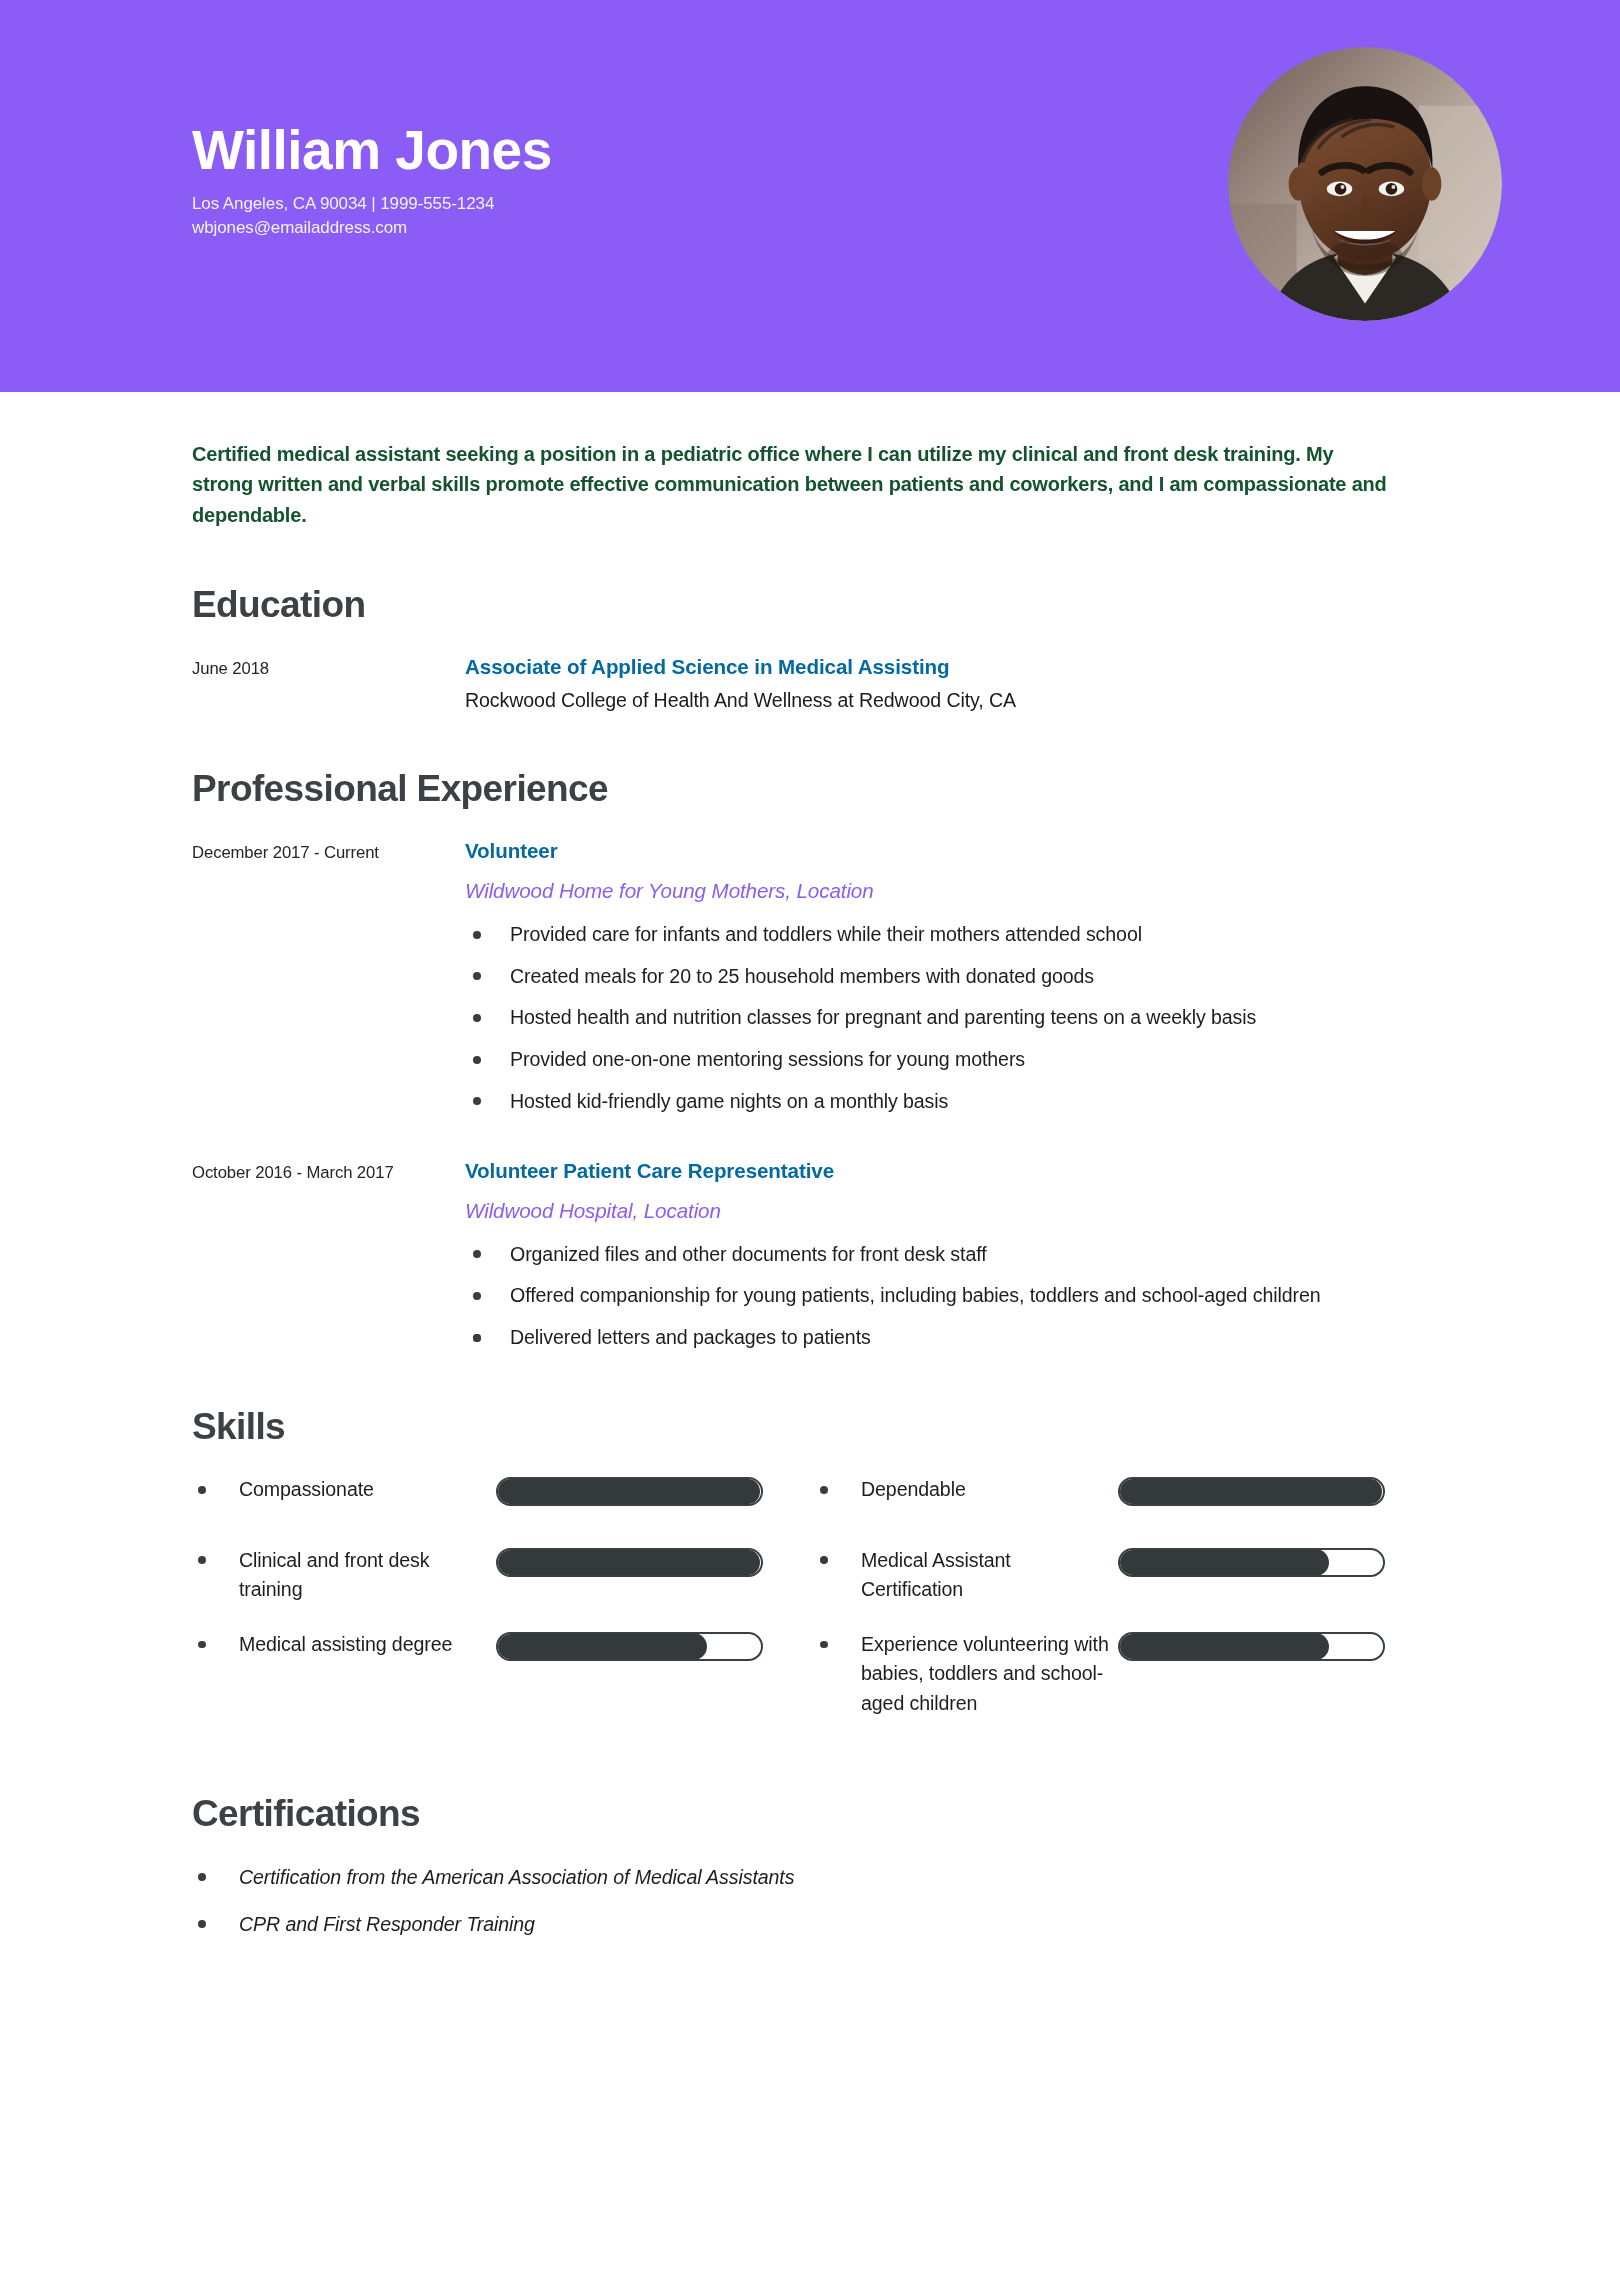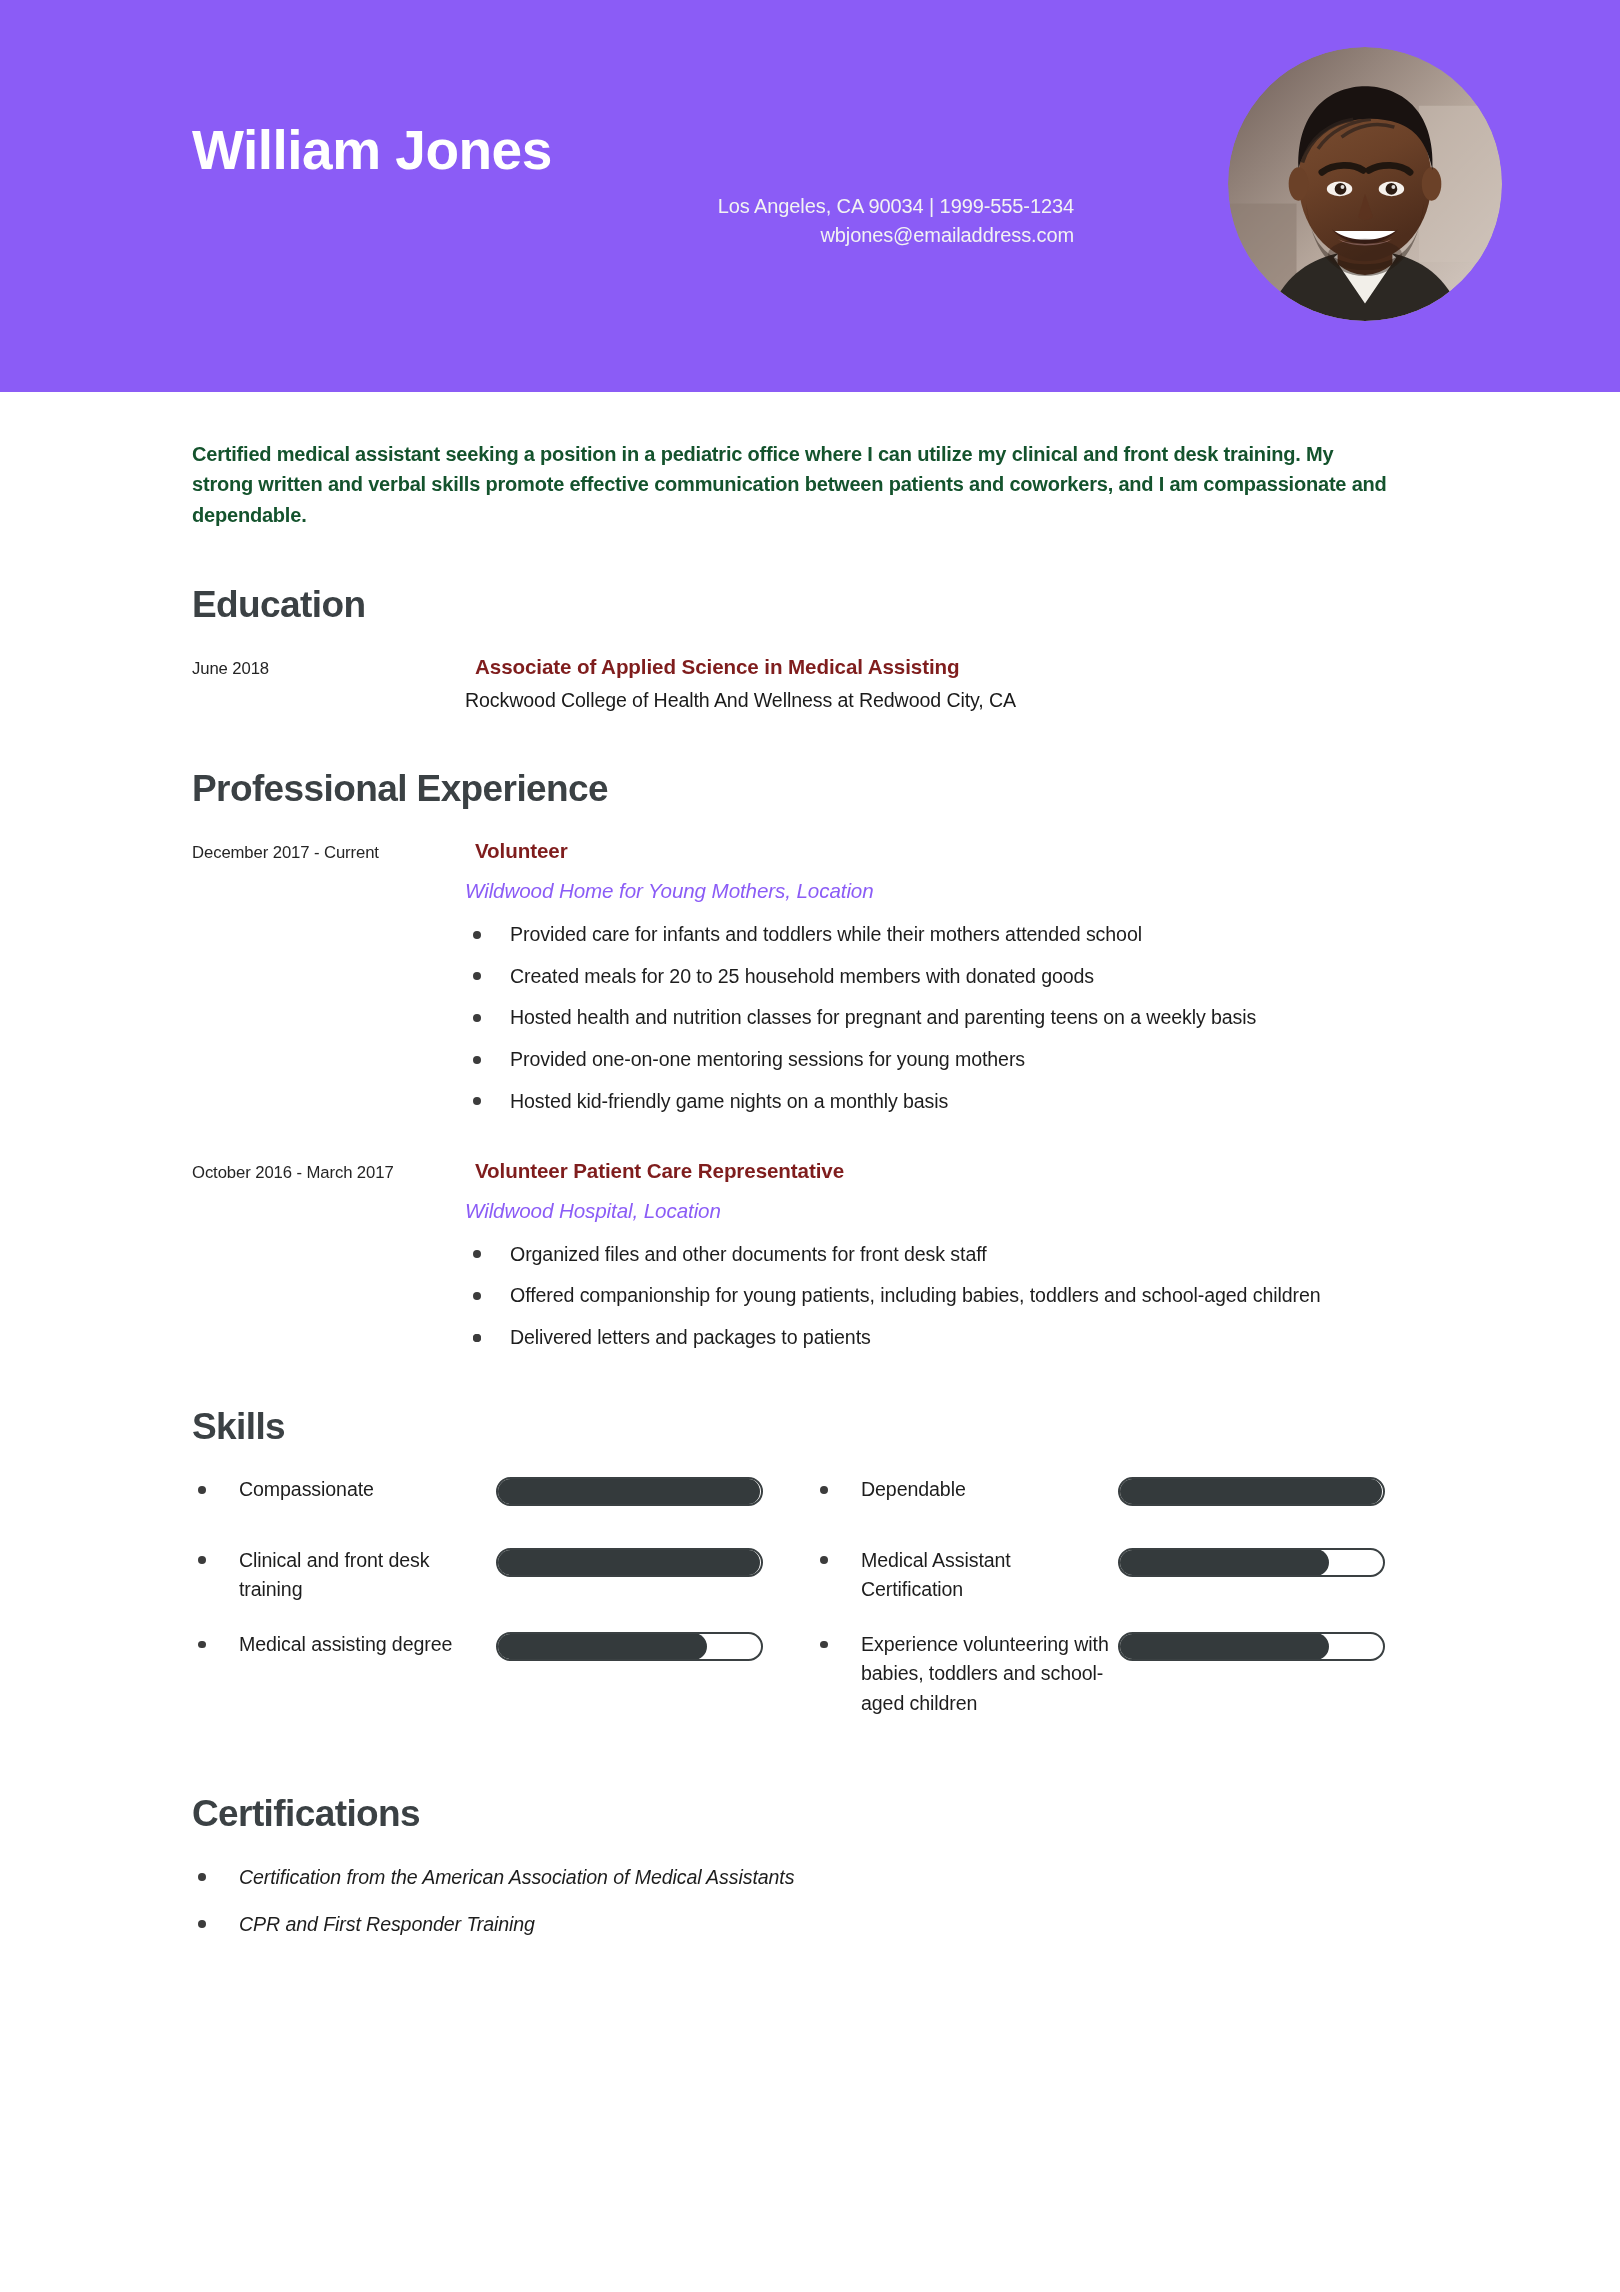--- a/index.html
+++ b/index.html
@@ -38,26 +38,25 @@
     font-size: 55px;
     font-weight: bold;
     color: #ffffff;
     letter-spacing: -0.5px;
     line-height: 1.05;
     margin-bottom: 11.8px;
   }
 
   .contact-line {
     font-family: "Liberation Sans", sans-serif;
-    font-size: 20px;
+    font-size: 17px;
     font-weight: normal;
     color: #f2f3f3;
     line-height: 1.45;
     letter-spacing: -0.1px;
-    text-align: right;
   }
 
   
   .photo-wrap {
     position: absolute;
     right: 118px;
     top: 47px;
     width: 274px;
     height: 274px;
     border-radius: 50%;
@@ -109,24 +108,23 @@
     line-height: 1.35;
     letter-spacing: -0.1px;
     padding-top: 4.9px;
   }
 
   .entry-body { flex: 1; min-width: 0; }
 
   .entry-title {
     font-size: 20.6px;
     font-weight: bold;
-    color: #7f1d1d;
+    color: #0369a1;
     line-height: 1.38;
     letter-spacing: -0.1px;
-    margin-left: 10px;
   }
 
   .entry-sub {
     font-size: 20.6px;
     font-style: italic;
     color: #8b5cf6;
     line-height: 1.45;
     letter-spacing: -0.1px;
     margin-top: 11px;
   }

